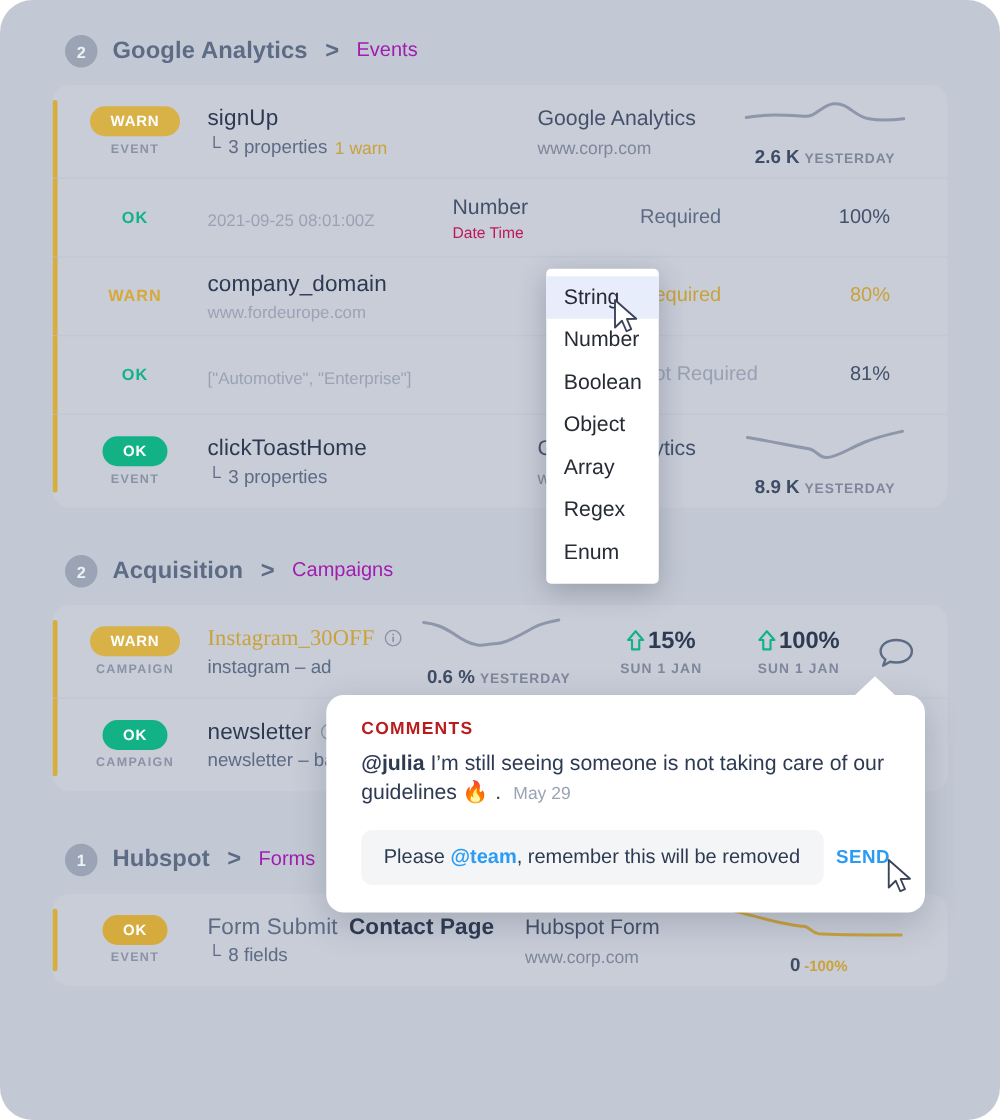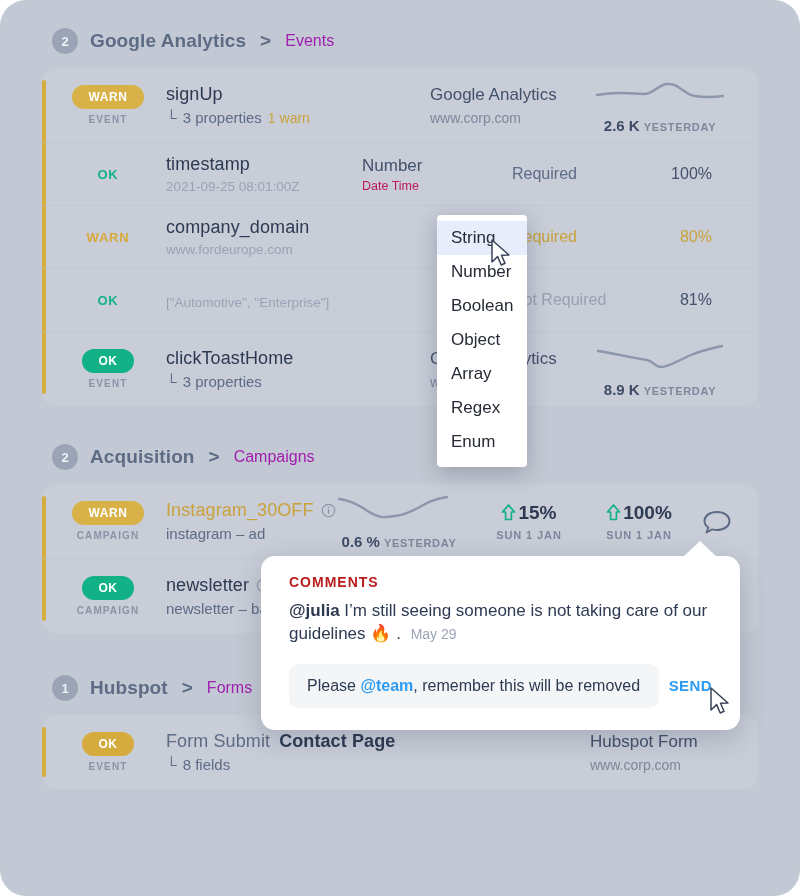--- a/index.html
+++ b/index.html
@@ -78,21 +78,21 @@
   .status-plain.ok   { color: #13b286; }
   .status-plain.warn { color: #d8a93a; }
 
   
   .namecell { flex: 1 1 auto; min-width: 0; padding-left: 10px; }
   .name {
     font-size: 18px; color: #3f4c66; letter-spacing: .1px;
     display: flex; align-items: center; gap: 7px;
   }
   .name.dark { color: #2d3a52; }
-  .name.gold { color: #c9a23c; }
+  .name.gold { color: #c9a23c; font-family: Liberation Serif, serif; }
   .subline {
     margin-top: 4px; font-size: 14px; color: #7e879b;
     display: flex; align-items: center; gap: 6px;
   }
   .subline .elbow { color: #5d6b85; font-size: 15px; line-height: 1; }
   .subline .props { color: #5d6b85; font-size: 15px; }
   .subline .warncount { color: #c9a23c; font-size: 14px; }
   .subline .mono { color: #9aa3b5; font-size: 13.5px; }
   .name-pair { display: flex; align-items: baseline; gap: 9px; }
   .name-pair .light { color: #5d6b85; }
@@ -207,21 +207,20 @@
         </div>
       </div>
     </div>
     <div class="divider"></div>
 
     <div class="row">
       <div class="status">
         <span class="status-plain ok">OK</span>
       </div>
       <div class="namecell">
-        <div class="name dark">timestamp</div>
         <div class="subline">
           <span class="mono">2021-09-25 08:01:00Z</span>
         </div>
       </div>
       <div class="srccell">
         <div class="type-title">Number</div>
         <div class="type-sub">Date Time</div>
       </div>
       <div class="req">Required</div>
       <div class="pct">100%</div>
@@ -395,20 +394,28 @@
           <span class="dark" style="font-weight:bold;color:#2d3a52;">Contact Page</span>
         </div>
         <div class="subline">
           <span class="elbow">└</span>
           <span class="props">8 fields</span>
         </div>
       </div>
       <div class="srccell">
         <div class="src-title">Hubspot Form</div>
         <div class="src-url">www.corp.com</div>
+      </div>
+      <div class="sparkcell" style="flex:0 0 170px;">
+        <svg class="spark" width="140" height="30" viewBox="0 0 140 30">
+          <path d="M3,4 C16,7 28,11 44,14 C52,15.5 54,16 58,16 C62,16 64,21 70,22 C80,23 100,23 136,23" fill="none" stroke="#c9a23c" stroke-width="2.4" stroke-linecap="round"></path>
+        </svg>
+        <div class="sparkval">
+          <span>0</span><span class="gold">-100%</span>
+        </div>
       </div>
     </div>
   </div>
 
   <div id="dropdown">
     <div class="dd-item sel">String</div>
     <div class="dd-item">Number</div>
     <div class="dd-item">Boolean</div>
     <div class="dd-item">Object</div>
     <div class="dd-item">Array</div>

